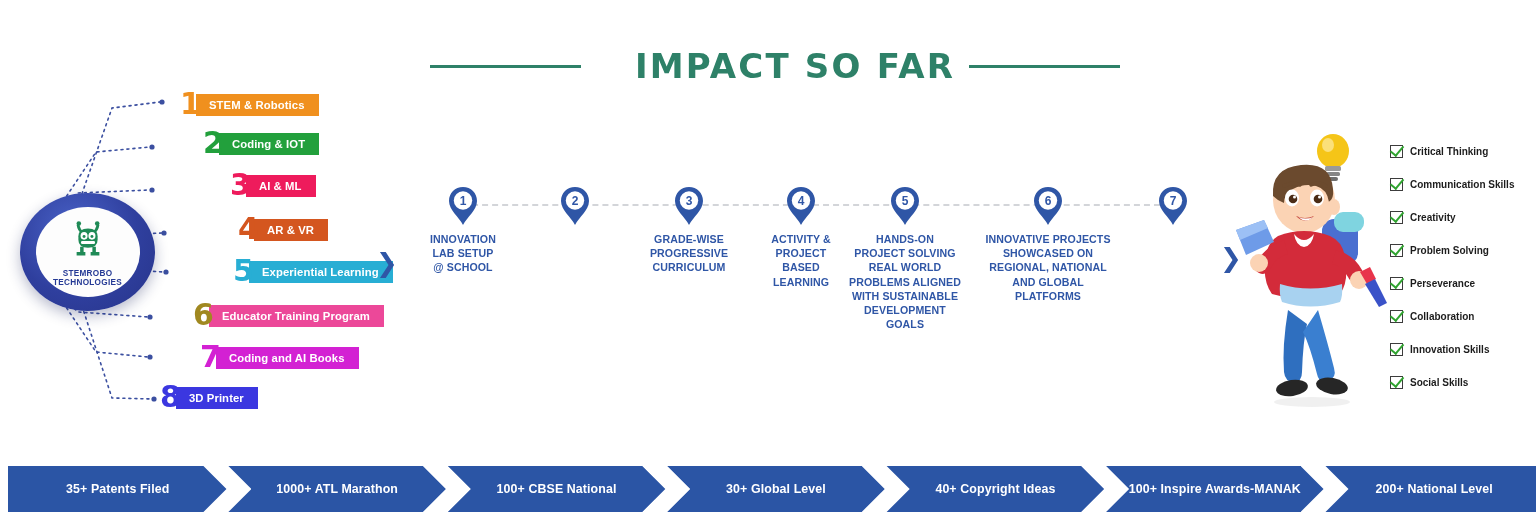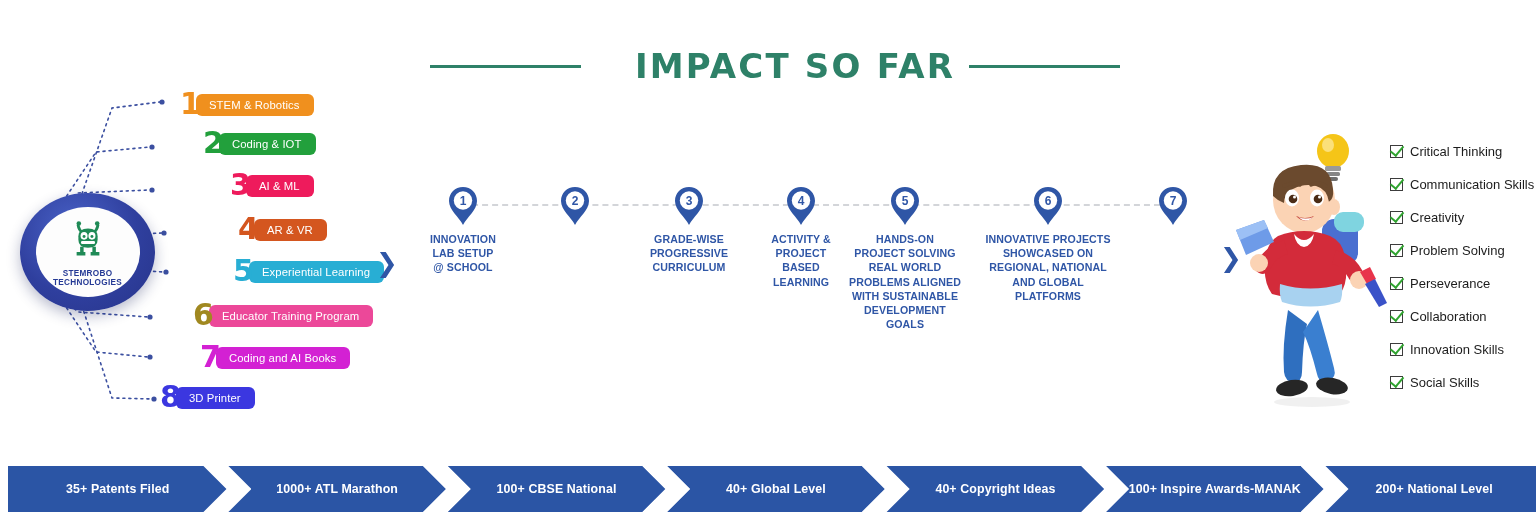--- a/index.html
+++ b/index.html
@@ -49,24 +49,24 @@
 
   
   .pill-row { position: absolute; display: flex; align-items: center; }
   .pill-num {
     font-size: 30px; font-weight: 800; line-height: 1;
     font-family: "DejaVu Sans", sans-serif;
     margin-right: -5px; position: relative; z-index: 2;
     transform: translateY(-1px);
   }
   .pill-body {
-    height: 22px; border-radius: 6px;
+    height: 22px; border-radius: 0;
     display: flex; align-items: center;
     padding: 0 14px 0 13px;
-    color: #ffffff; font-size: 11.3px; font-weight: 400; white-space: nowrap;
+    color: #ffffff; font-size: 11.3px; font-weight: 700; white-space: nowrap;
     letter-spacing: .1px;
   }
 
   
   .chev {
     position: absolute; color: #2f56a6; font-size: 26px; font-weight: 900;
     line-height: 1; font-family: "DejaVu Sans", sans-serif;
   }
 
   
@@ -100,21 +100,21 @@
     border: 1.4px solid #3c3c3c; background: #fff;
     position: relative;
   }
   .check-box::after {
     content: ""; position: absolute; left: 1.5px; top: -2.5px;
     width: 6px; height: 11px;
     border: solid #2fa32f; border-width: 0 2.6px 2.6px 0;
     transform: rotate(40deg);
   }
   .skill-label {
-    font-size: 13px; font-weight: 400; color: #1c1c1c; white-space: nowrap;
+    font-size: 10px; font-weight: 700; color: #1c1c1c; white-space: nowrap;
   }
 
   
   .ribbon {
     position: absolute; left: 8px; top: 466px; width: 1536px; height: 46px;
     background: #2B55A5; display: flex; align-items: stretch;
   }
   .ribbon-seg {
     flex: 1 1 0; position: relative;
     display: flex; align-items: center; justify-content: center;
@@ -422,21 +422,21 @@
       <div class="ribbon-seg">
         <span class="ribbon-seg-text">35+ Patents Filed</span>
       </div>
       <div class="ribbon-seg">
         <span class="ribbon-seg-text">1000+ ATL Marathon</span>
       </div>
       <div class="ribbon-seg">
         <span class="ribbon-seg-text">100+ CBSE National</span>
       </div>
       <div class="ribbon-seg">
-        <span class="ribbon-seg-text">40+ Global Level</span>
+        <span class="ribbon-seg-text">30+ Global Level</span>
       </div>
       <div class="ribbon-seg">
         <span class="ribbon-seg-text">40+ Copyright Ideas</span>
       </div>
       <div class="ribbon-seg">
         <span class="ribbon-seg-text">100+ Inspire Awards-MANAK</span>
       </div>
       <div class="ribbon-seg">
         <span class="ribbon-seg-text">200+ National Level</span>
       </div>

